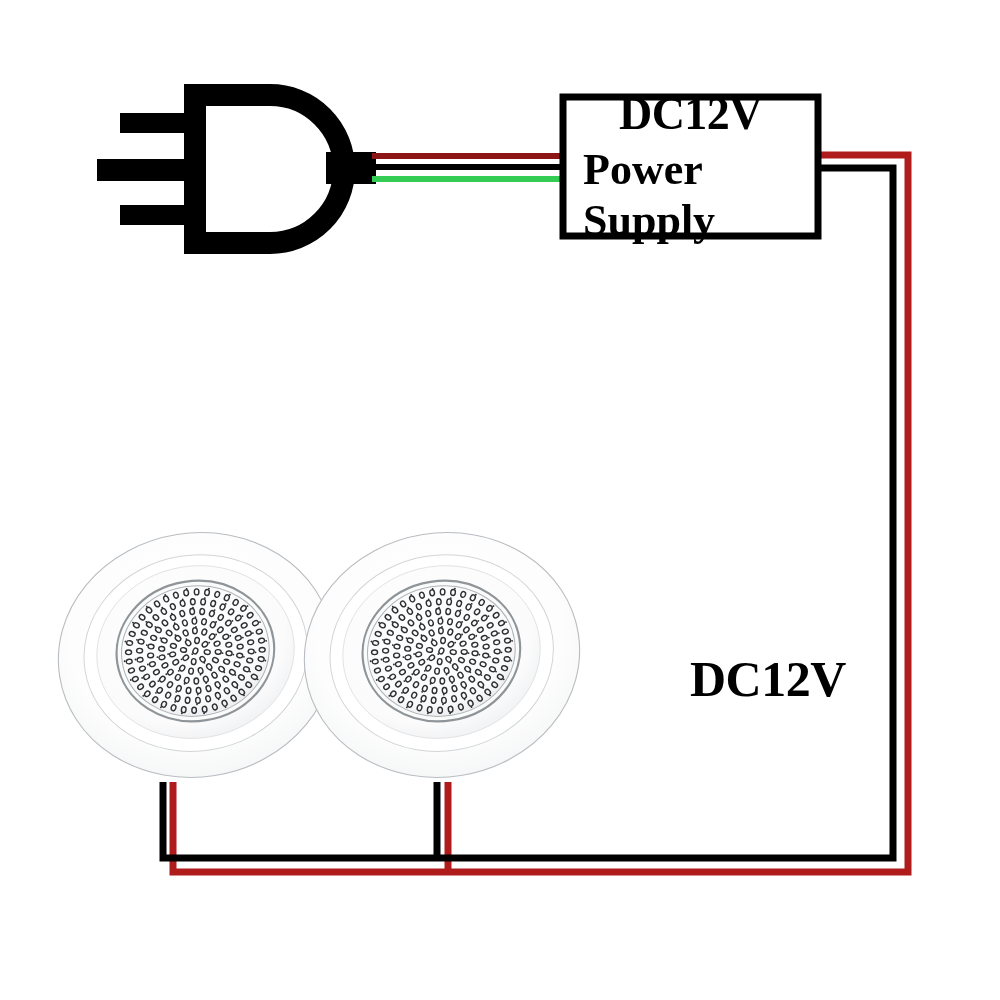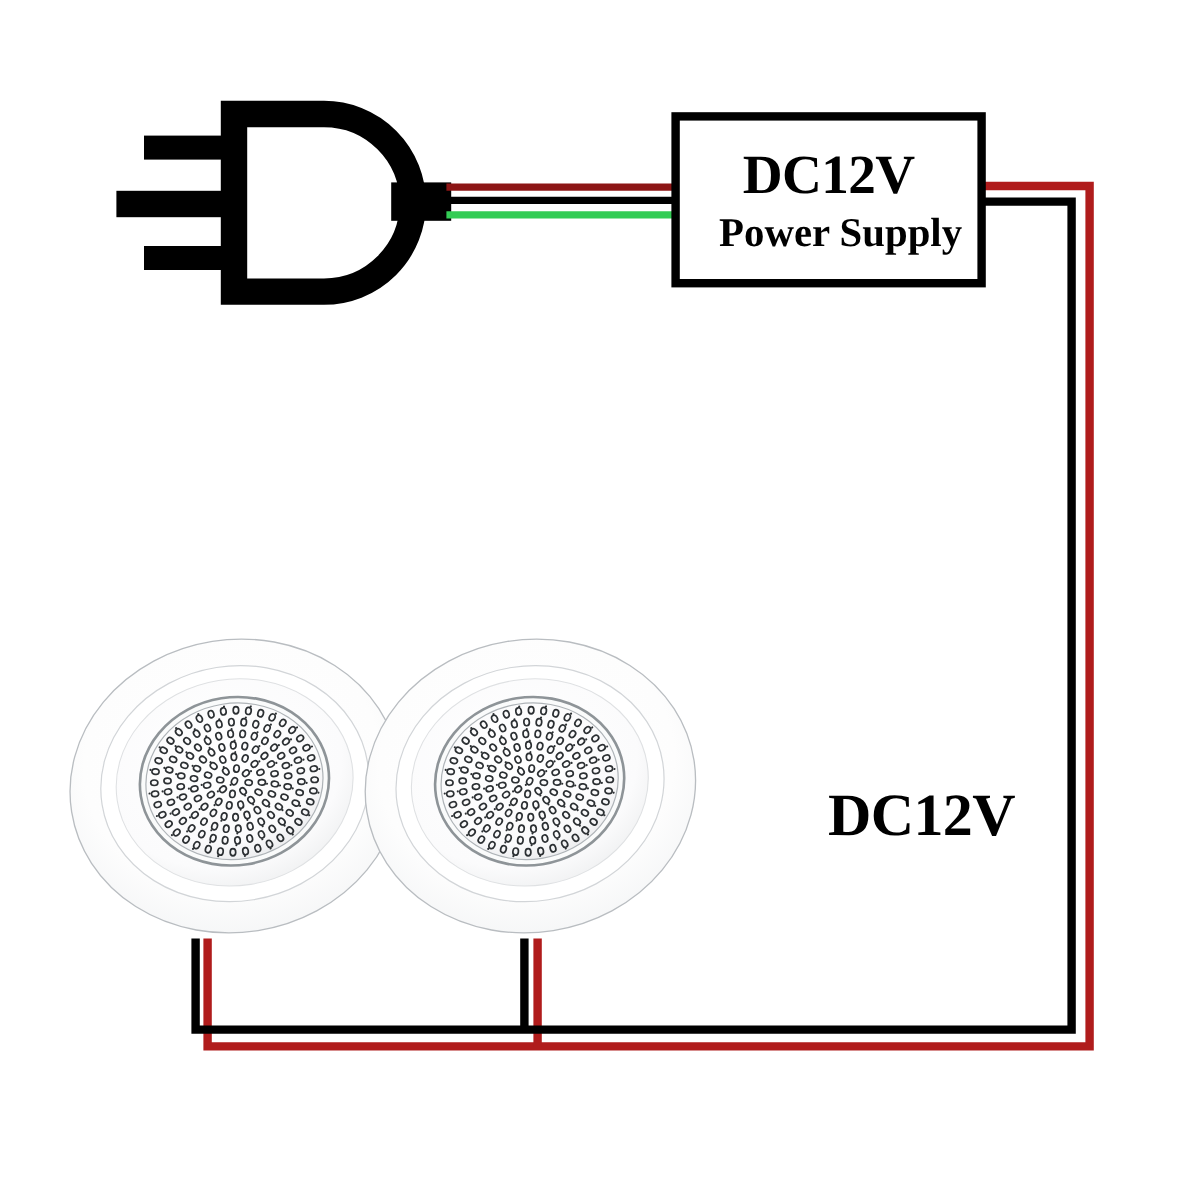--- a/index.html
+++ b/index.html
@@ -28,21 +28,21 @@
   }
   .ps-title {
     font-family: "Liberation Serif", serif;
     font-weight: bold;
     font-size: 46px;
     letter-spacing: -0.5px;
   }
   .ps-sub {
     font-family: "Liberation Serif", serif;
     font-weight: bold;
-    font-size: 34px;
+    font-size: 44px;
     margin-left: 20px;
   }
   .dc-label {
     font-family: "Liberation Serif", serif;
     font-weight: bold;
     font-size: 50px;
     letter-spacing: -0.5px;
   }
 </style>
 </head>

